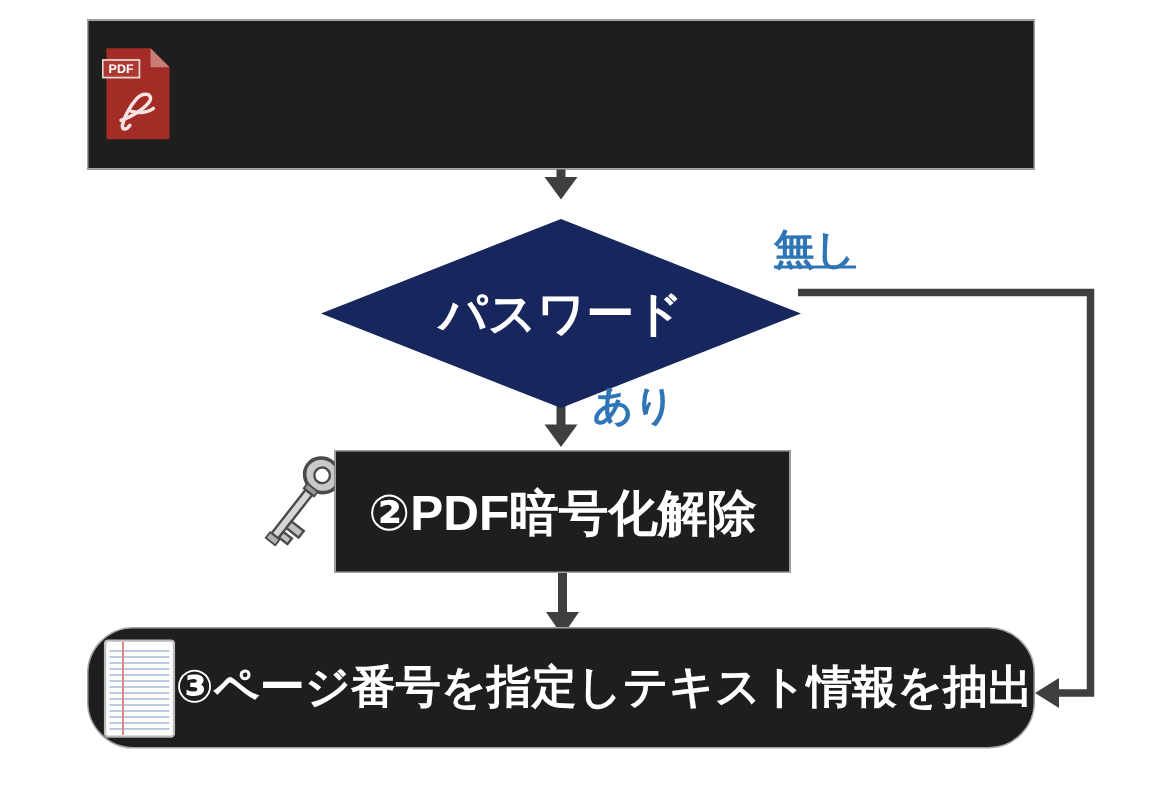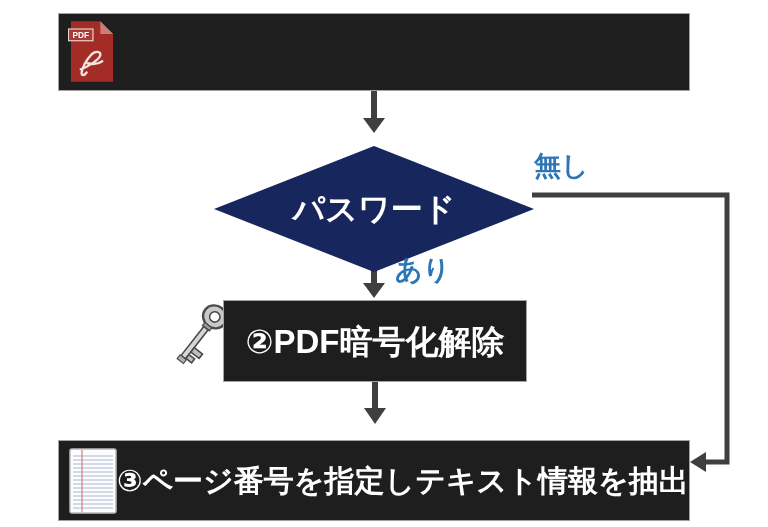--- a/index.html
+++ b/index.html
@@ -17,24 +17,24 @@
   .connectors{position:absolute;left:0;top:0;width:768px;height:527px;}
   .connector-line{stroke:var(--connector);fill:none;}
   .connector-head{fill:var(--connector);stroke:none;}
 
   .box{
     position:absolute; background:var(--box-fill); border:1px solid var(--box-border);
     box-sizing:border-box; display:flex; align-items:center;
     color:var(--box-text); font-weight:700;
   }
   .box .box-label{flex:1; text-align:center; white-space:nowrap; line-height:1;}
-  .box1{left:58px; top:13px; width:632px; height:78px; font-size:33px;}
+  .box1{left:58px; top:13px; width:632px; height:100px; font-size:33px;}
   .box1 .box-label{padding-right:6px;}
   .box2{left:223px; top:300px; width:304px; height:82px; font-size:33px; justify-content:center;}
-  .box3{left:58px; top:440px; width:632px; height:81px; font-size:30px;}
+  .box3{left:58px; top:418px; width:632px; height:81px; font-size:30px;border-radius:31px;}
   .box3 .box-label{padding-right:4px;}
 
   .node-icon{flex:0 0 auto;}
   .pdf-icon{margin:2px 0 4px 9px;}
   .notepad-icon{margin:2px 0 2px 10px;}
 
   .diamond-wrap{
     position:absolute; left:214px; top:146px; width:320px; height:126px;
     display:flex; align-items:center; justify-content:center;
   }
@@ -42,21 +42,21 @@
     position:absolute; left:0; top:0; width:100%; height:100%;
     background:var(--diamond-fill);
     clip-path:polygon(50% 0,100% 50%,50% 100%,0 50%);
   }
   .diamond-label{
     position:relative; color:#fff; font-weight:700; font-size:32px; line-height:1; white-space:nowrap;
   }
   .edge-label{
     position:absolute; color:var(--edge-label); font-weight:700; font-size:27px; line-height:1; white-space:nowrap;
   }
-  .edge-label.none{left:534px; top:153px;}
+  .edge-label.none{left:516px; top:153px;text-decoration:underline;}
   .edge-label.yes{left:395px; top:257px;}
 
   .key-icon{position:absolute; left:160px; top:292px;}
 </style>
 </head>
 <body>
 
 <div class="canvas">
 
   <svg class="connectors" viewBox="0 0 768 527" aria-hidden="true">

